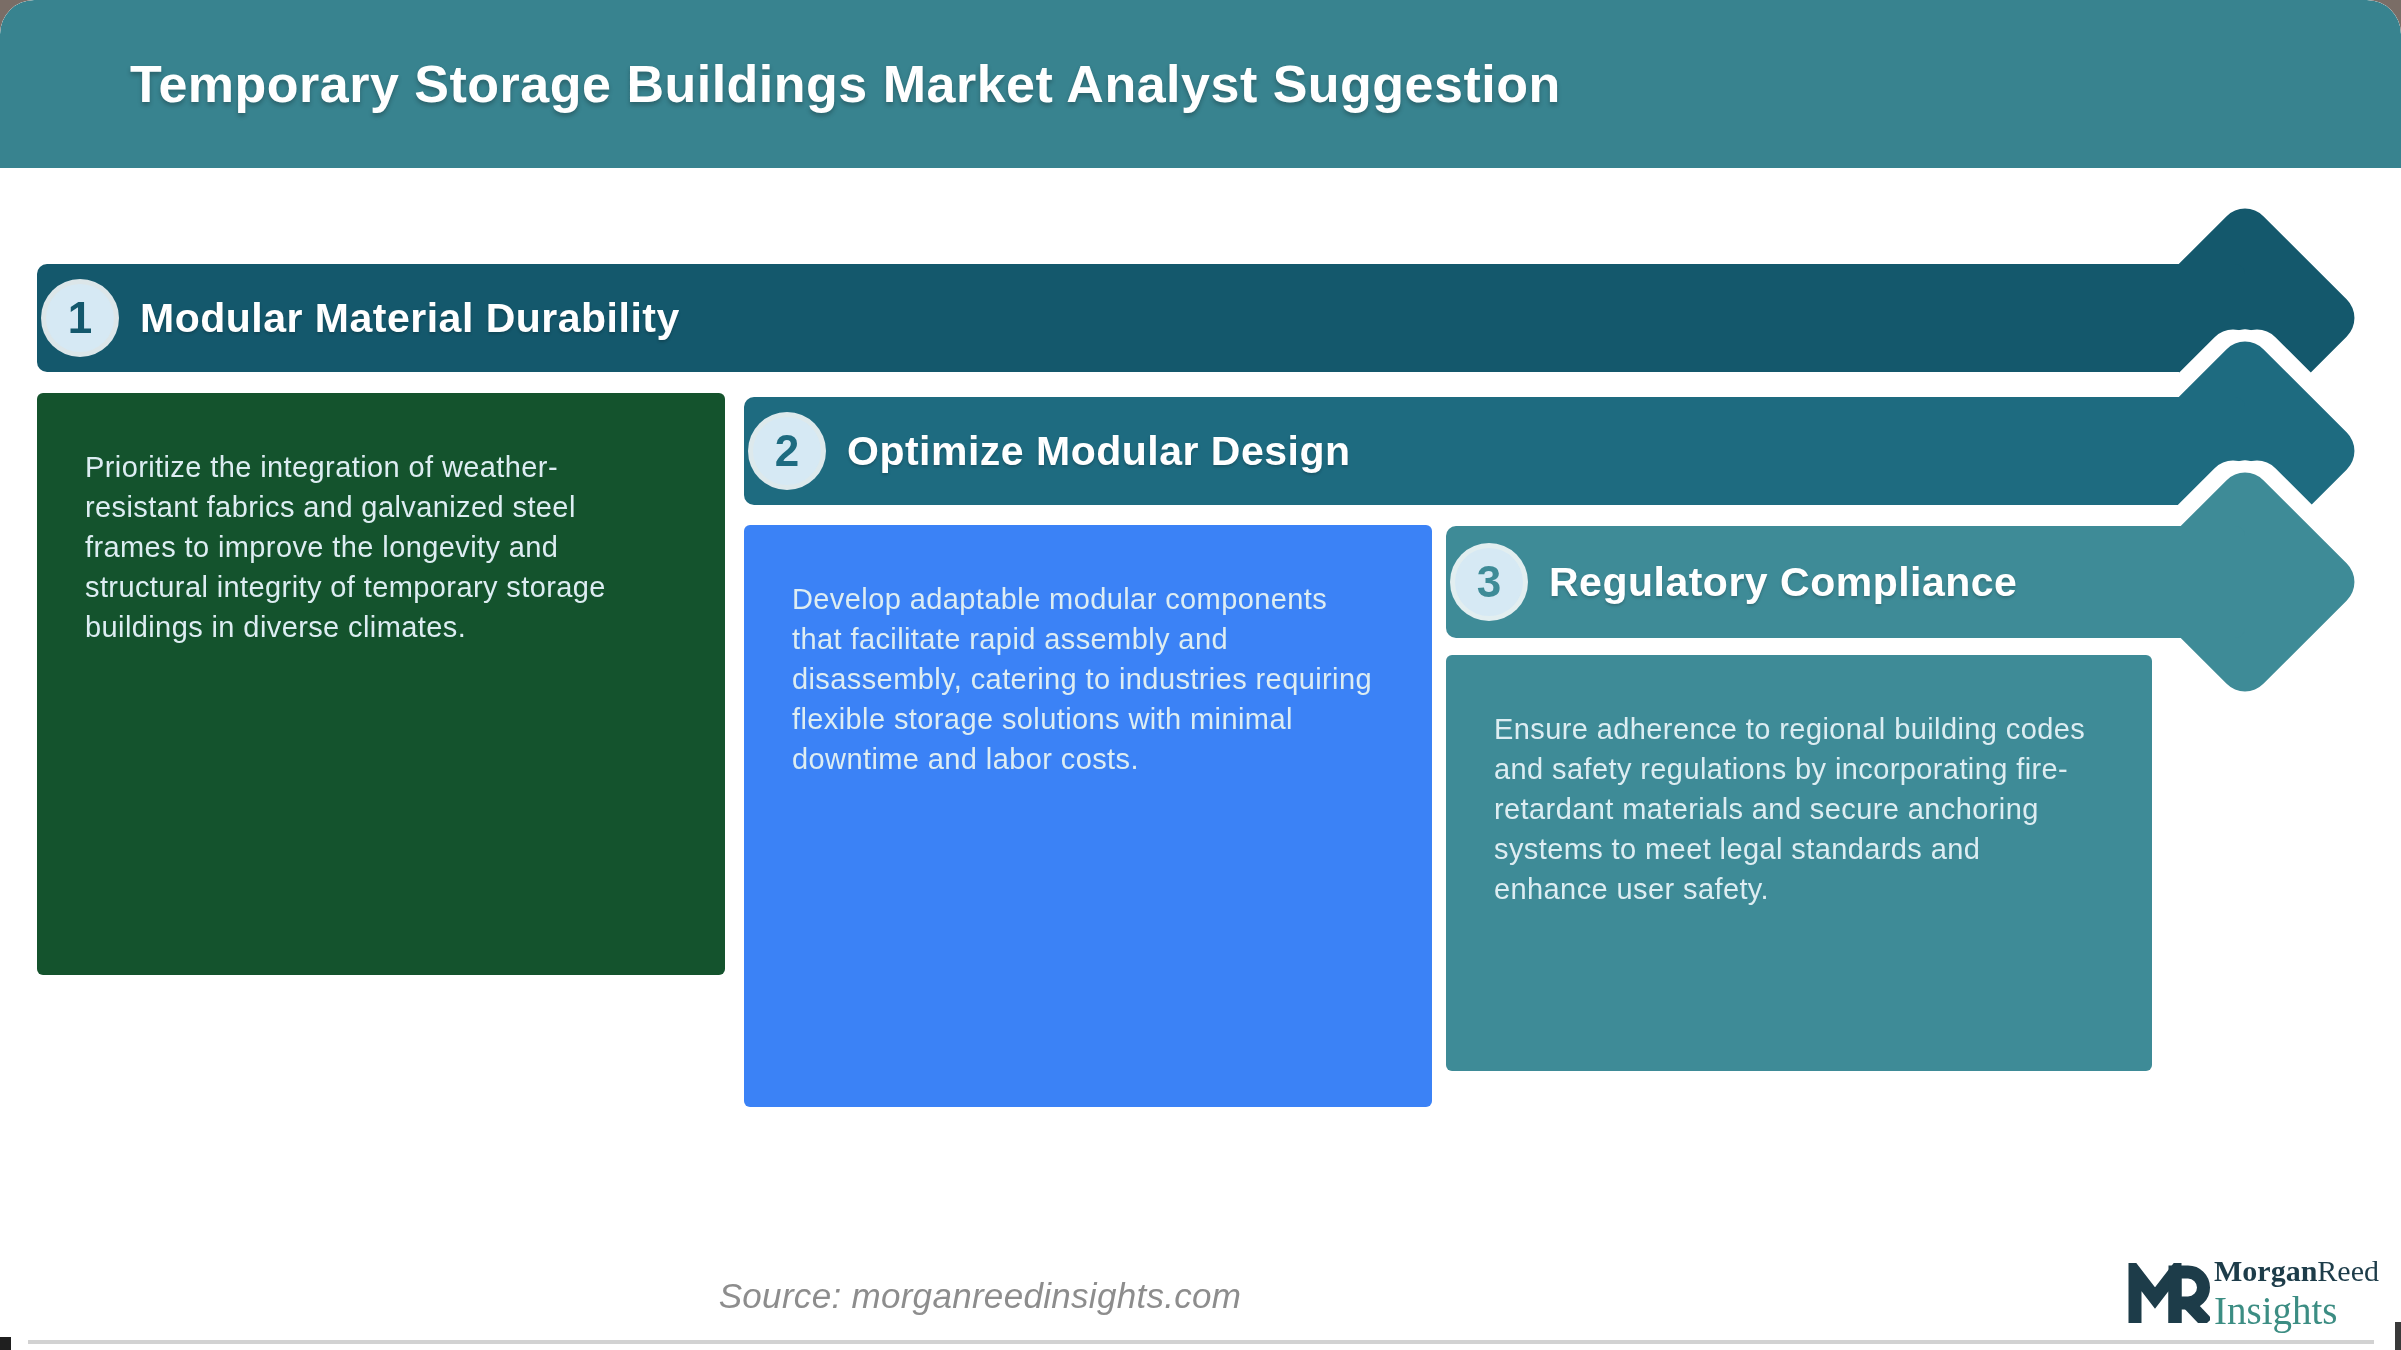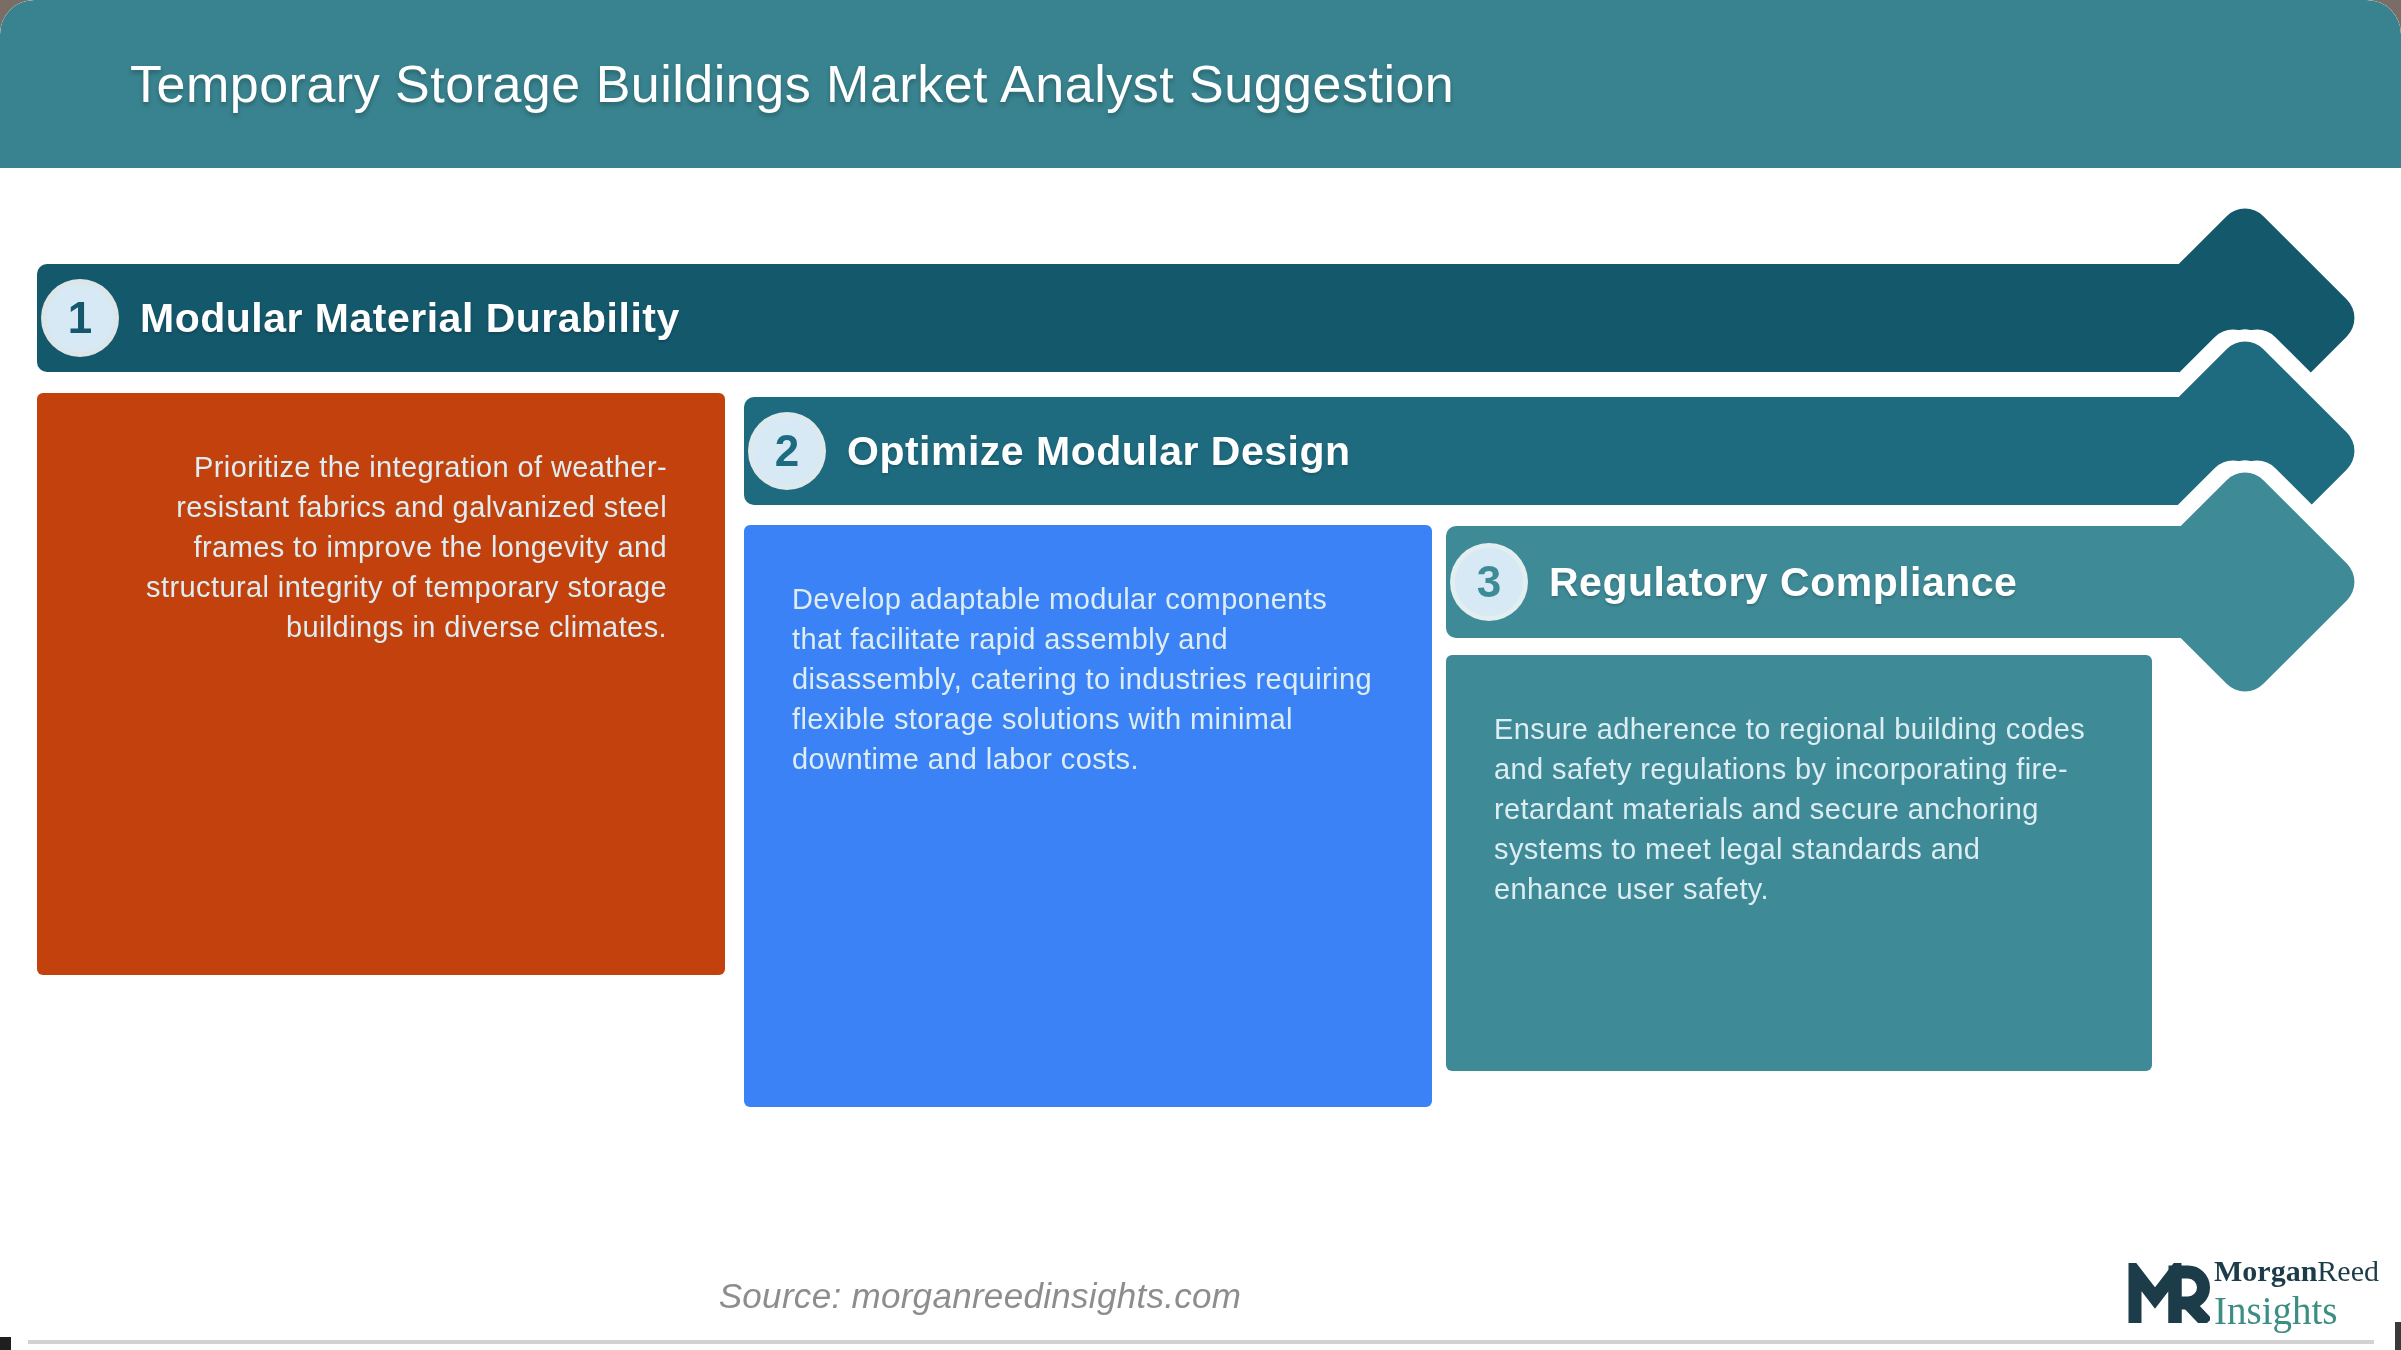--- a/index.html
+++ b/index.html
@@ -14,21 +14,21 @@
     border-radius: 34px 34px 0 0; overflow: hidden;
   }
   
   .topbar {
     position: absolute; left: 0; top: 0; width: 2401px; height: 168px;
     border-radius: 34px 34px 0 0;
     display: flex; align-items: center;
   }
   .topbar h1 {
     margin: 0 0 0 130px;
-    font-size: 52px; font-weight: 400; letter-spacing: 0.5px;
+    font-size: 52px; font-weight: 700; letter-spacing: 0.5px;
     color: #ffffff;
     text-shadow: 0 3px 4px rgba(0,0,0,0.25);
   }
   
   .group {
     position: absolute;
     filter: drop-shadow(12px 0 0 #ffffff) drop-shadow(-12px 0 0 #ffffff)
             drop-shadow(0 12px 0 #ffffff) drop-shadow(0 -12px 0 #ffffff);
   }
   .g1 { left: 37px;  top: 198px; width: 2329px; height: 250px; z-index: 11; }
@@ -131,21 +131,21 @@
   <div class="group g3">
     <div class="arrow-head" style="background-color: rgb(62, 139, 151);"></div>
     <div class="bar" style="background-color: rgb(62, 139, 151);">
       <div class="badge" style="background-color: rgb(214, 233, 244);">
         <span style="color: rgb(62, 139, 151);">3</span>
       </div>
       <div class="step-title" style="color: rgb(255, 255, 255);">Regulatory Compliance</div>
     </div>
   </div>
 
-  <div class="box box1" style="background-color: #c2410c; text-align: right;">
+  <div class="box box1" style="background-color: #14532d;">
     <p style="color: rgb(221, 237, 242);">Prioritize the integration of weather-resistant fabrics and galvanized steel frames to improve the longevity and structural integrity of temporary storage buildings in diverse climates.</p>
   </div>
   <div class="box box2" style="background-color: #3b82f6;">
     <p style="color: rgb(221, 237, 242);">Develop adaptable modular components that facilitate rapid assembly and disassembly, catering to industries requiring flexible storage solutions with minimal downtime and labor costs.</p>
   </div>
   <div class="box box3" style="background-color: rgb(62, 139, 151);">
     <p style="color: rgb(221, 237, 242);">Ensure adherence to regional building codes and safety regulations by incorporating fire-retardant materials and secure anchoring systems to meet legal standards and enhance user safety.</p>
   </div>
 
   <div class="source" style="color: rgb(141, 141, 141);">Source: morganreedinsights.com</div>

